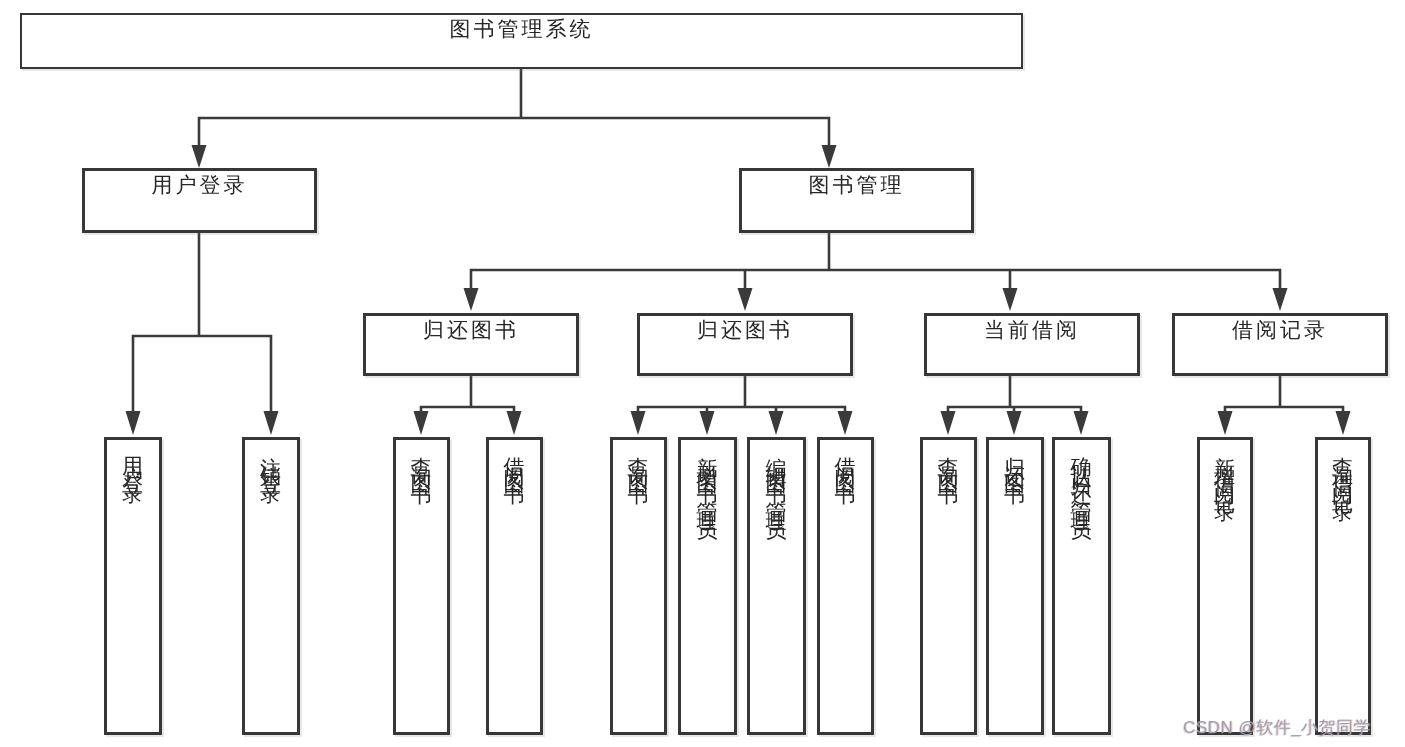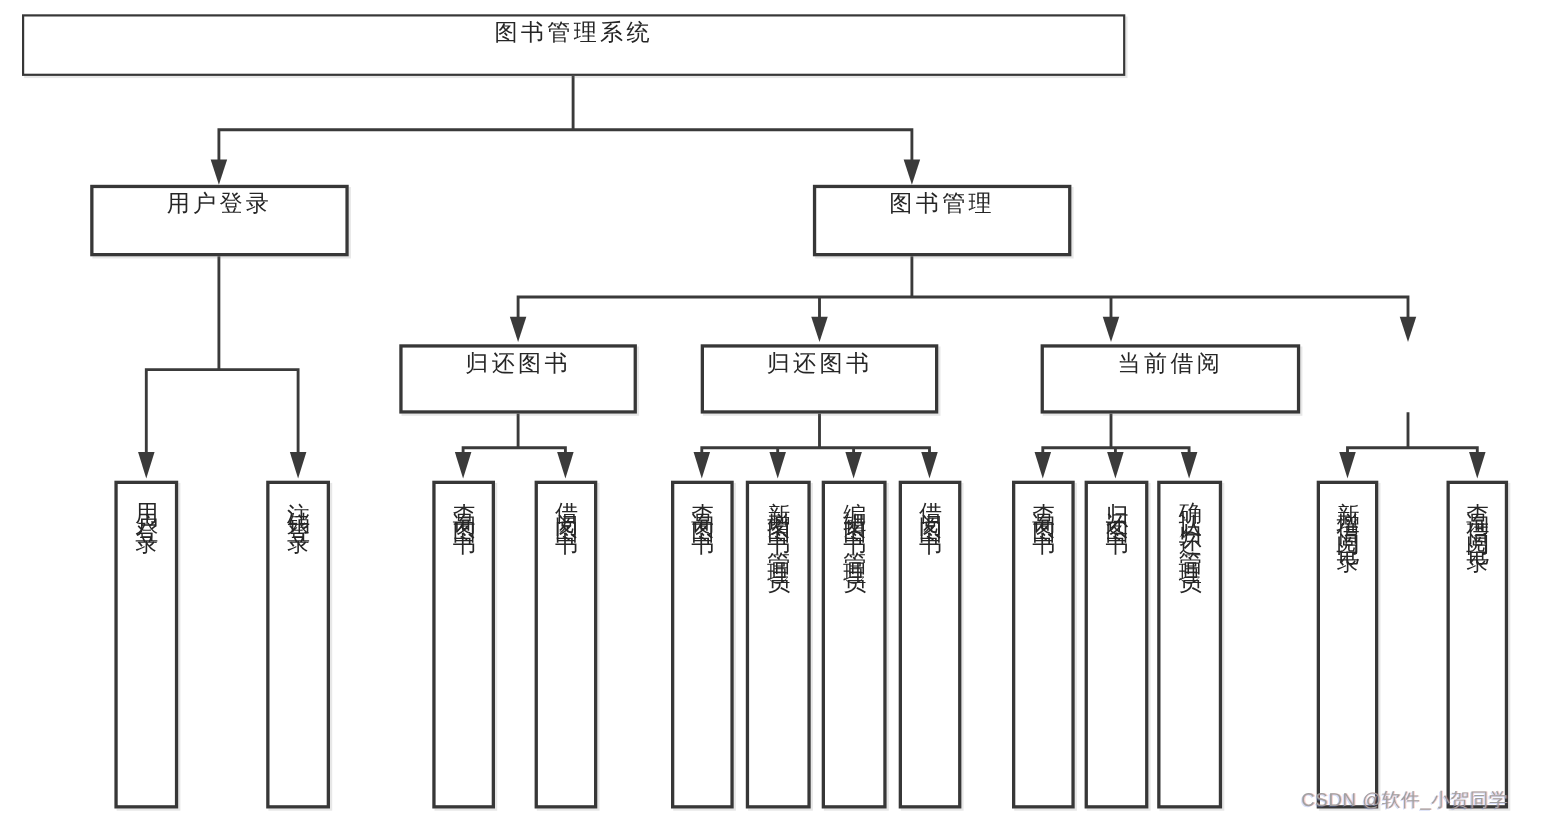--- a/index.html
+++ b/index.html
@@ -120,22 +120,25 @@
   <div class="box" style="left:739px; top:168px; width:235px; height:65px;">
     <span>图书管理</span>
   </div>
 
   <div class="box" style="left:363px; top:313px; width:216px; height:63px;">
     <span>归还图书</span>
   </div>
   <div class="box" style="left:637px; top:313px; width:216px; height:63px;">
     <span>归还图书</span>
   </div>
-  <div class="box" style="left:946px; top:313px; width:236px; height:63px;">
+  <div class="box" style="left:924px; top:313px; width:216px; height:63px;">
     <span>当前借阅</span>
+  </div>
+  <div class="box" style="left:1172px; top:313px; width:216px; height:63px;">
+    <span>借阅记录</span>
   </div>
 
   <div class="box leaf" style="left:104px; top:437px; width:58px; height:298px;">
     <span>用户登录</span>
   </div>
   <div class="box leaf" style="left:242px; top:437px; width:58px; height:298px;">
     <span>注销登录</span>
   </div>
 
   <div class="box leaf" style="left:393px; top:437px; width:57px; height:298px;">

